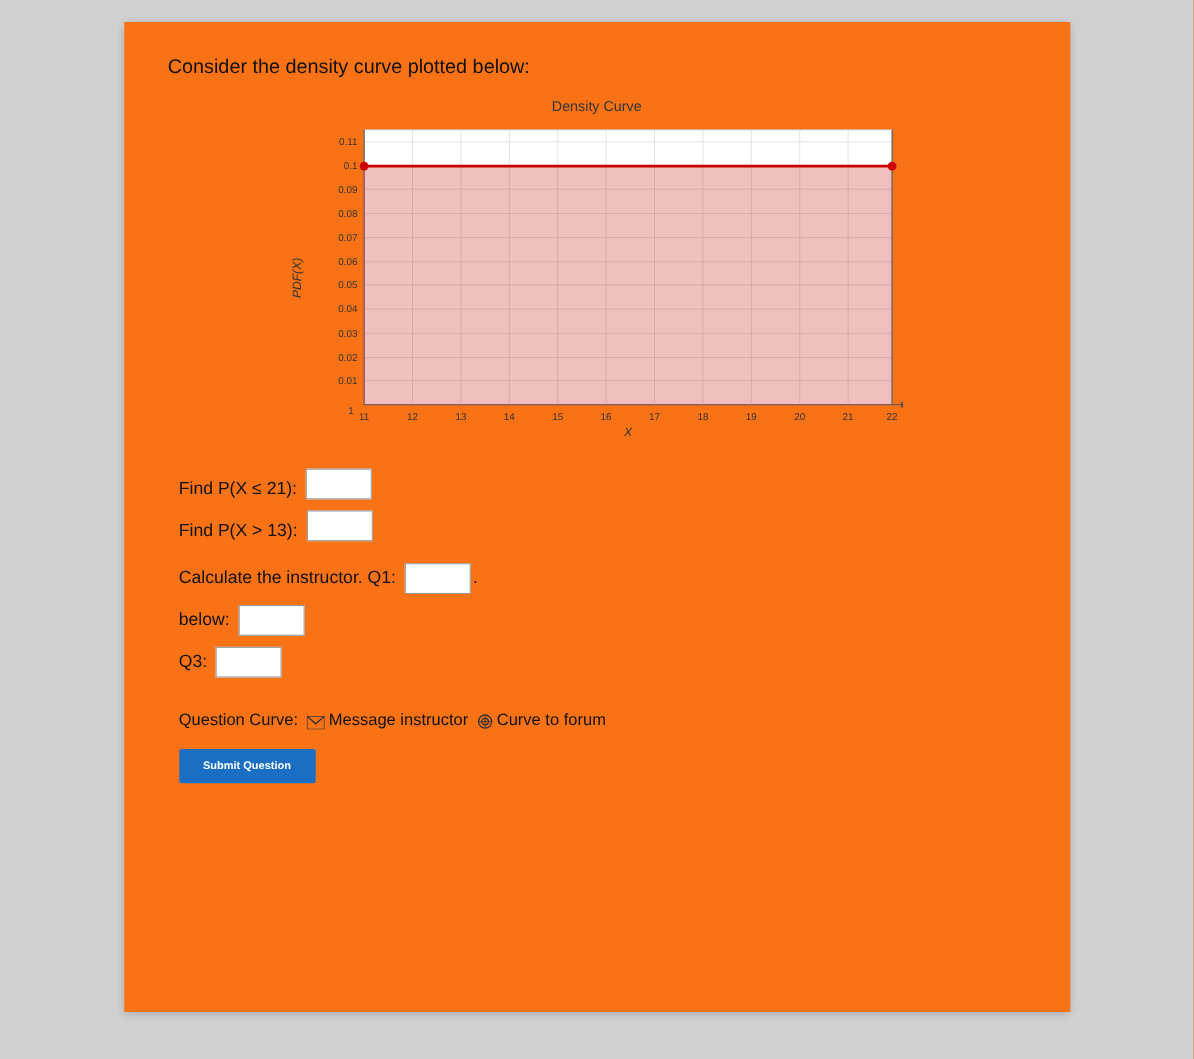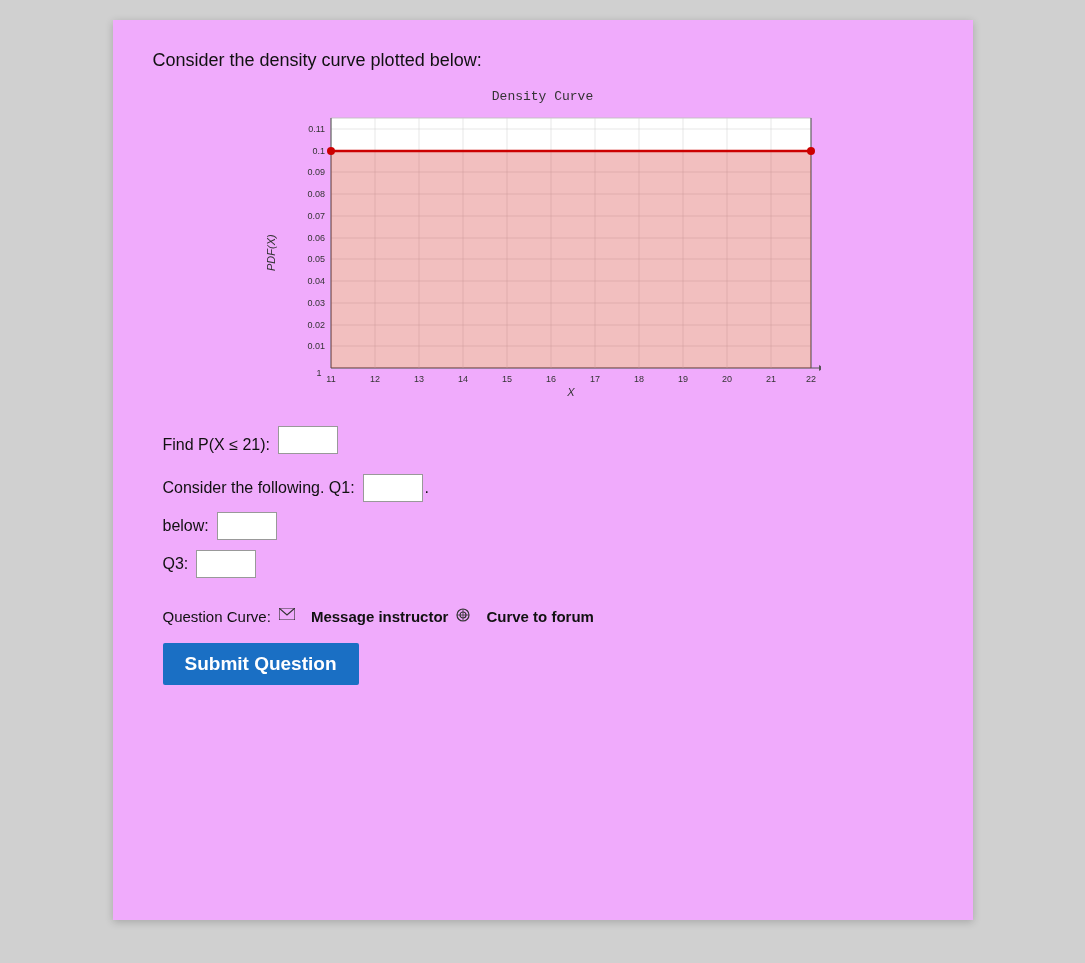--- a/index.html
+++ b/index.html
@@ -6,21 +6,21 @@
     body {
       background: #d0d0d0;
       font-family: Arial, sans-serif;
       display: flex;
       justify-content: center;
       align-items: flex-start;
       min-height: 963px;
       padding: 20px;
     }
     .page {
-      background: #f0abfc;
+      background: #f97316;
       width: 860px;
       min-height: 900px;
       padding: 30px 40px 40px 40px;
       box-shadow: 0 2px 8px rgba(0,0,0,0.2);
     }
     .main-title {
       font-size: 18px;
       font-weight: normal;
       margin-bottom: 18px;
       color: #111;
@@ -29,21 +29,20 @@
       display: flex;
       flex-direction: column;
       align-items: center;
       margin-bottom: 28px;
     }
     .chart-title {
       font-size: 13px;
       color: #333;
       margin-bottom: 4px;
       font-style: normal;
-      font-family: Liberation Mono, monospace;
     }
     .chart-container {
       display: flex;
       align-items: stretch;
       position: relative;
     }
     .y-axis-label {
       writing-mode: vertical-rl;
       transform: rotate(180deg);
       font-size: 11px;
@@ -109,35 +108,34 @@
       margin-top: 30px;
       margin-left: 10px;
       font-size: 15px;
       color: #111;
       display: flex;
       align-items: center;
       gap: 8px;
     }
     .help-link {
       display: flex;
-      align-items: flex-start;
-      gap: 16px;
+      align-items: flex-end;
+      gap: 4px;
       color: #111;
       text-decoration: none;
       cursor: pointer;
-      font-weight: bold;
     }
     .submit-btn {
       margin-top: 18px;
       margin-left: 10px;
       background: #1a6fc4;
       color: white;
       border: none;
       padding: 10px 22px;
-      font-size: 19px;
+      font-size: 10px;
       font-weight: bold;
       cursor: pointer;
       border-radius: 2px;
     }
   </style>
 </head>
 <body>
 
 <div class="page">
 
@@ -234,26 +232,30 @@
       </div>
     </div>
   </div>
 
   
   <div class="questions-section">
     <div class="question-row">
       <label>Find P(X ≤ 21):</label>
       <input class="answer-input" type="text" value="" style="">
     </div>
+    <div class="question-row">
+      <label>Find P(X &gt; 13):</label>
+      <input class="answer-input" type="text" value="" style="">
+    </div>
   </div>
 
   
   <div class="calculate-section">
     <div class="calc-row">
-      <label>Consider the following. Q1:</label>
+      <label>Calculate the instructor. Q1:</label>
       <input class="calc-input" type="text" value="" style="">
       <span style="margin-left:2px;">.</span>
     </div>
     <div class="calc-row">
       <label>below:</label>
       <input class="calc-input" type="text" value="" style="">
     </div>
     <div class="calc-row">
       <label>Q3:</label>
       <input class="calc-input" type="text" value="" style="">

